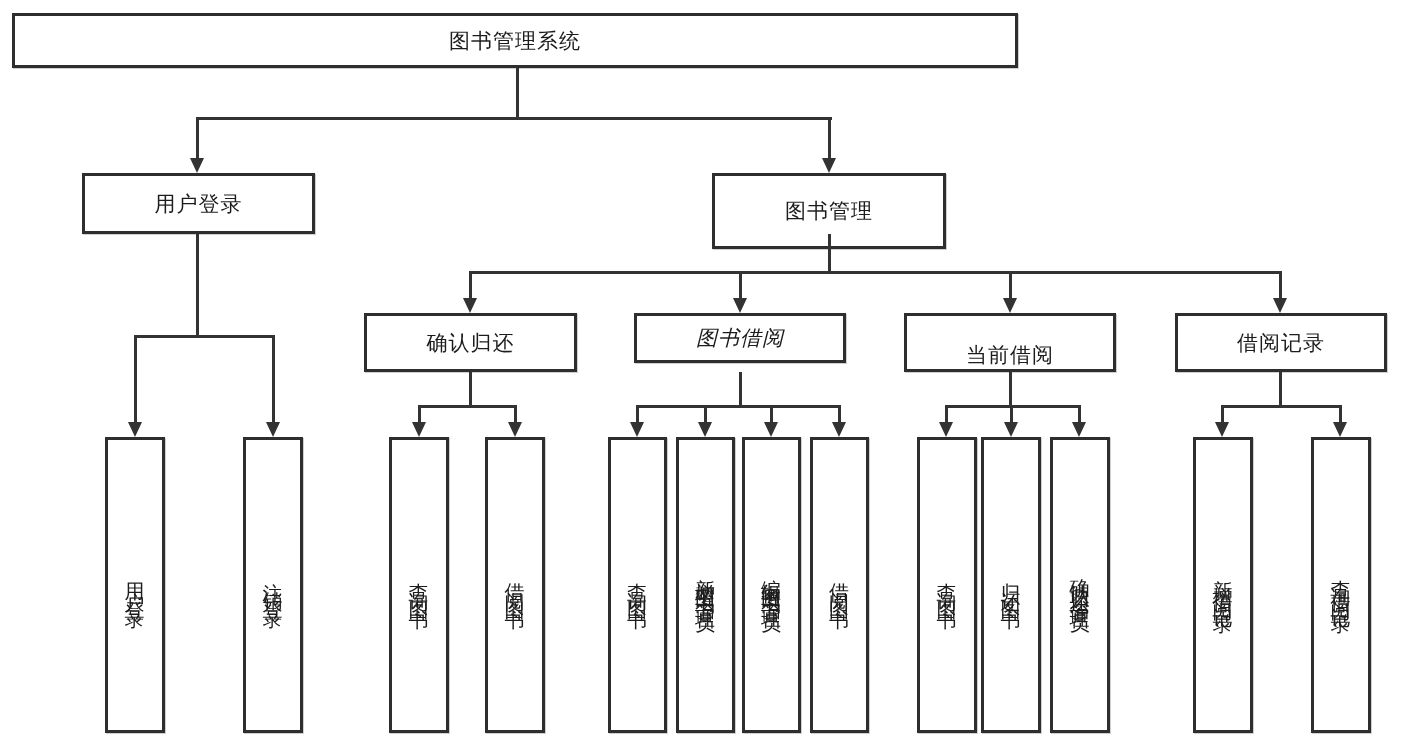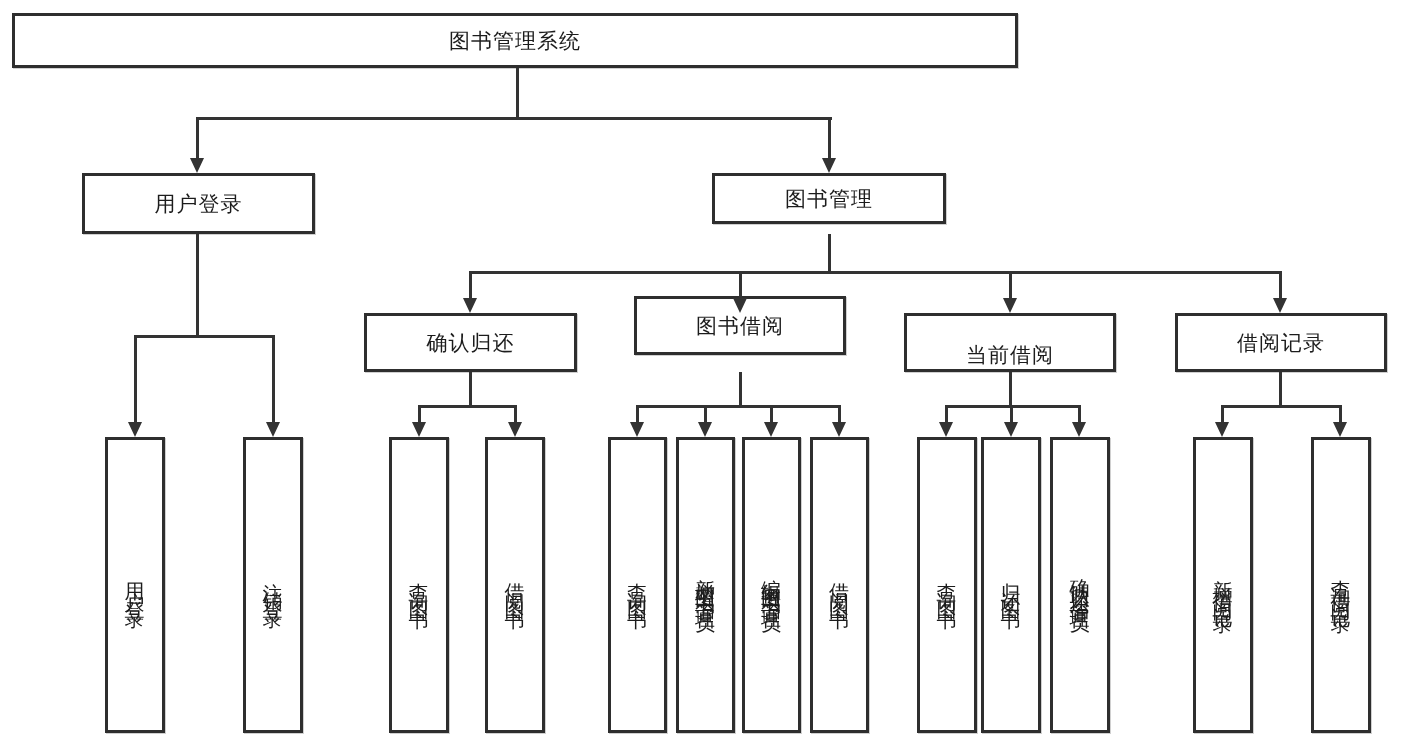--- a/index.html
+++ b/index.html
@@ -71,28 +71,28 @@
 
 <div class="canvas">
 
   <div class="box" style="left:12px; top:13px; width:1006px; height:55px;">
     <span>图书管理系统</span>
   </div>
 
   <div class="box" style="left:82px; top:173px; width:233px; height:61px;">
     <span>用户登录</span>
   </div>
-  <div class="box" style="left:712px; top:173px; width:234px; height:51px;">
+  <div class="box" style="left:712px; top:173px; width:234px; height:76px;">
     <span>图书管理</span>
   </div>
 
   <div class="box" style="left:364px; top:313px; width:213px; height:59px;">
     <span>确认归还</span>
   </div>
-  <div class="box" style="left:634px; top:296px; width:212px; height:59px;">
+  <div class="box" style="left:634px; top:313px; width:212px; height:50px;font-style:italic;">
     <span>图书借阅</span>
   </div>
   <div class="box" style="left:904px; top:313px; width:212px; height:59px;align-items:flex-end;">
     <span>当前借阅</span>
   </div>
   <div class="box" style="left:1175px; top:313px; width:212px; height:59px;text-align:right;">
     <span>借阅记录</span>
   </div>
 
   <div class="box leaf" style="left:105px; top:437px; width:60px; height:296px;">

